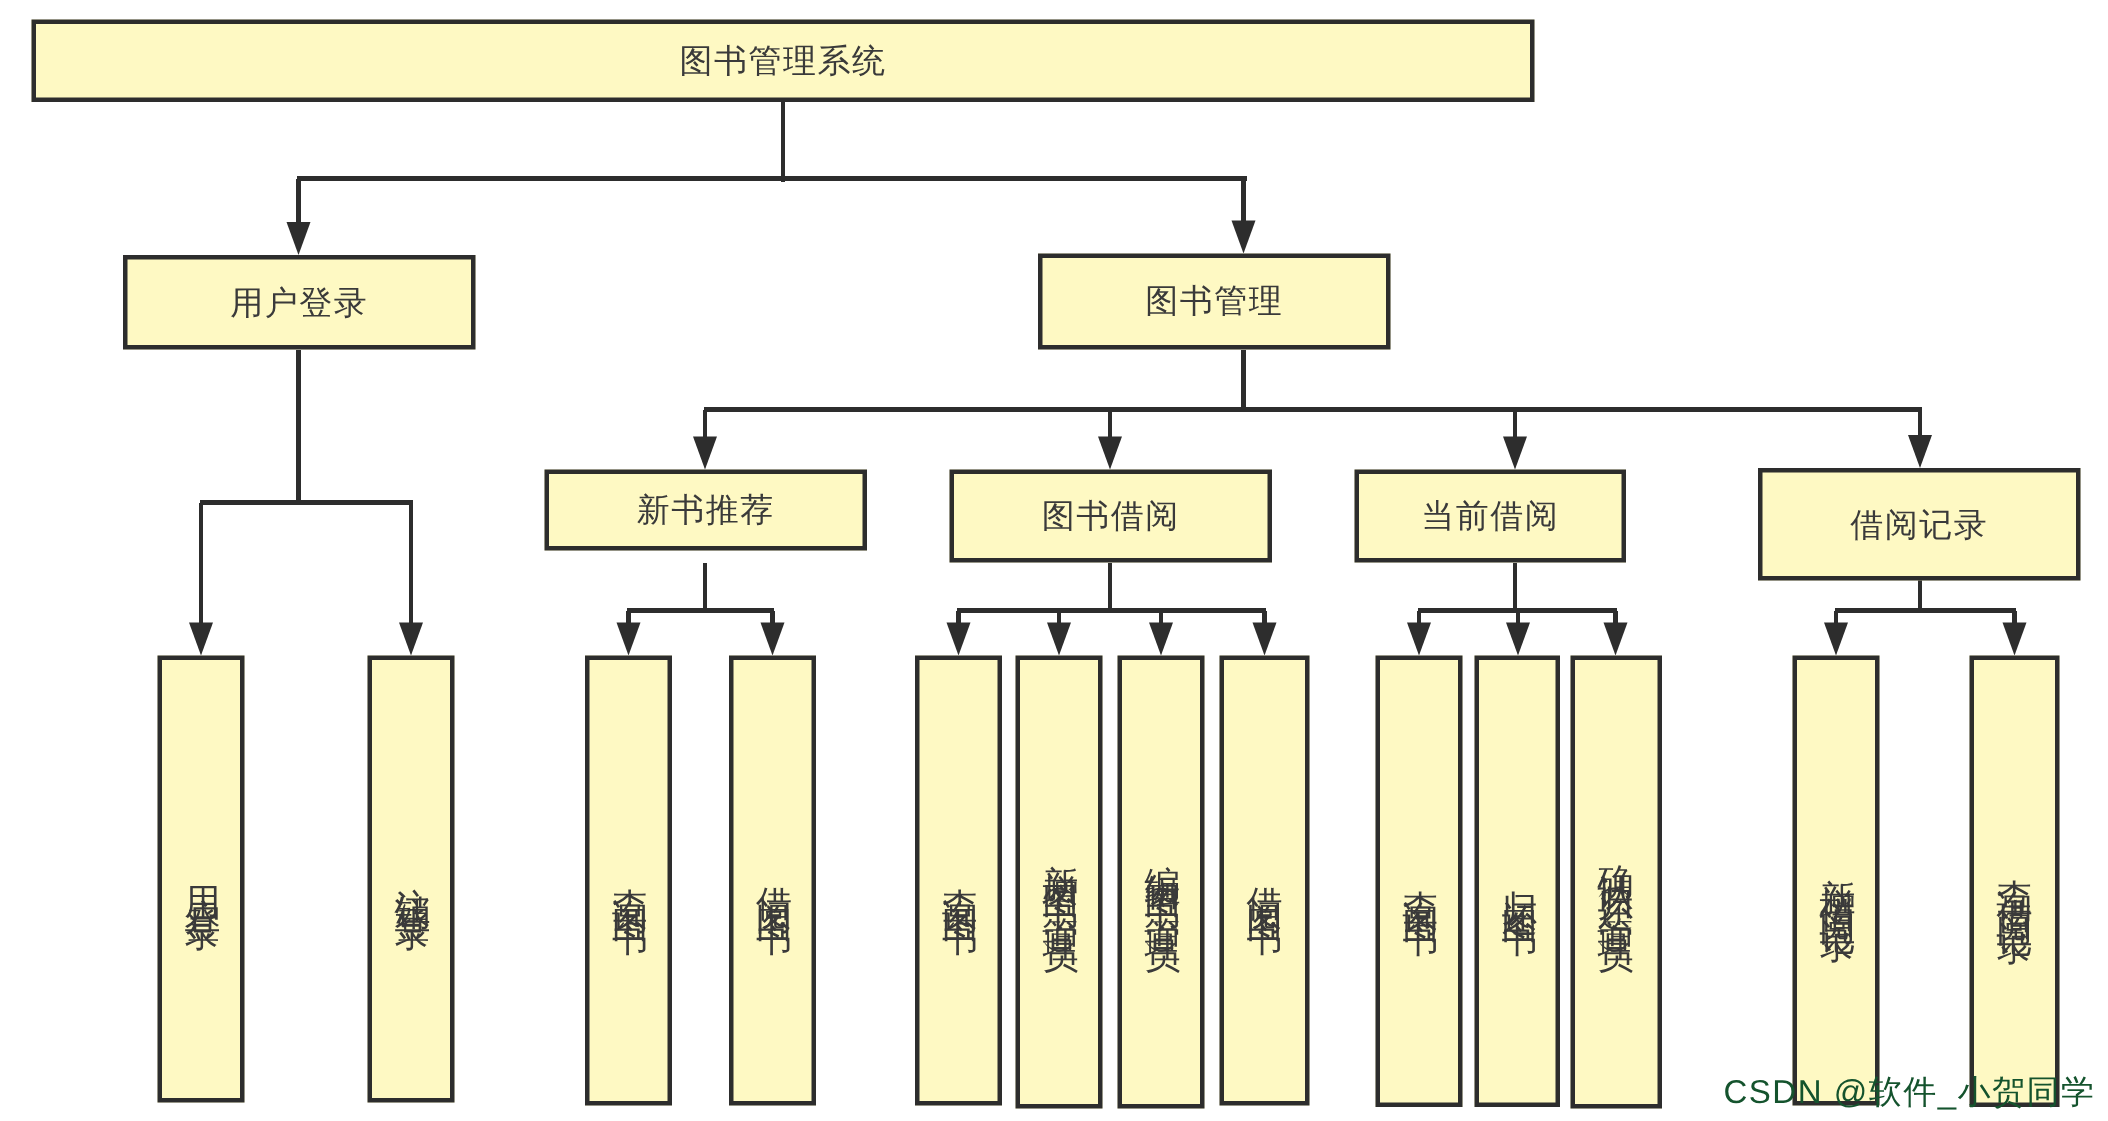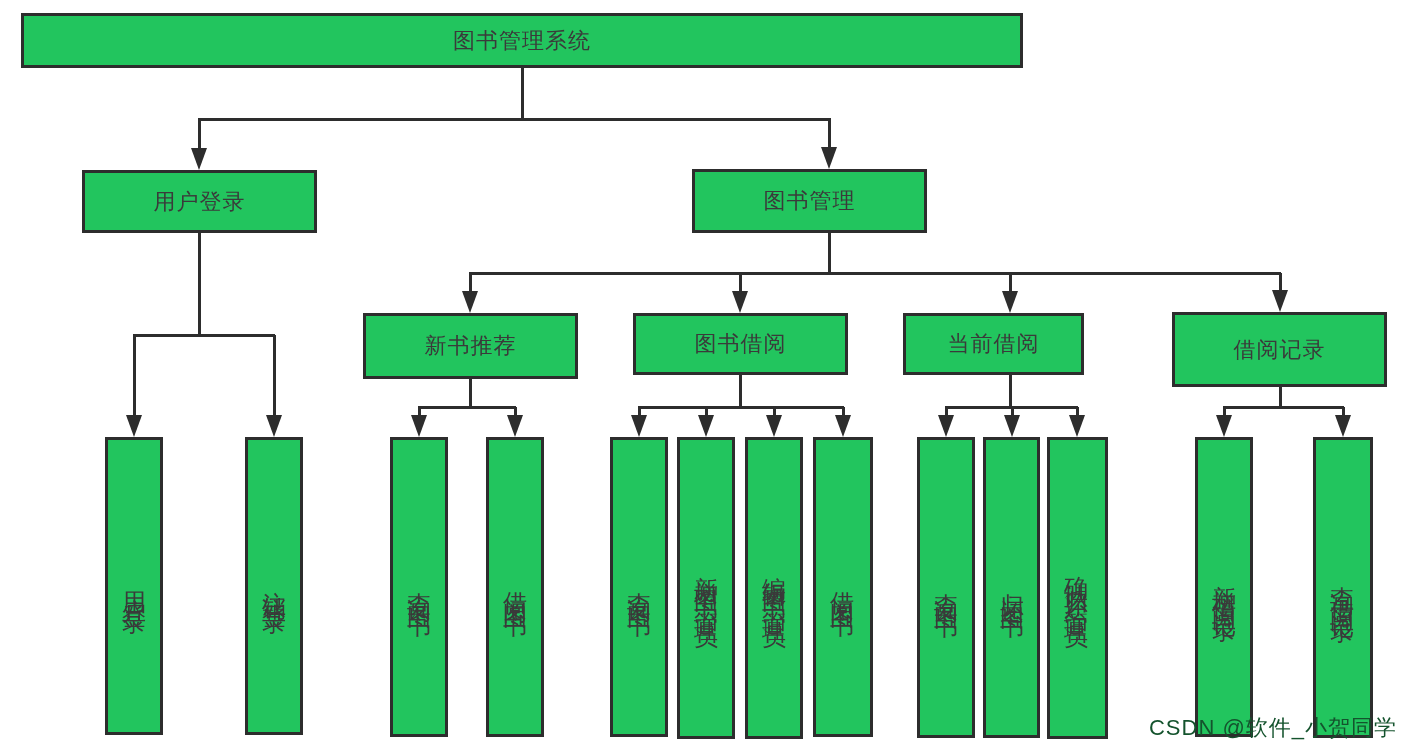--- a/index.html
+++ b/index.html
@@ -1,30 +1,30 @@
 <!DOCTYPE html>
 <html><head>
 <meta charset="utf-8">
 <style>
   html,body{margin:0;padding:0;background:#ffffff;}
   body{width:1405px;height:747px;position:relative;overflow:hidden;
        font-family:"Liberation Sans","DejaVu Sans",sans-serif;}
   #canvas{position:absolute;left:0;top:0;width:1405px;height:747px;background:#ffffff;}
   svg.connectors{position:absolute;left:0;top:0;pointer-events:none;}
-  .node{position:absolute;box-sizing:border-box;border:3px solid #2d2d2d;background:#22c55e;
+  .node{position:absolute;box-sizing:border-box;border:3px solid #2d2d2d;background:#fef9c3;
         color:#3a3a3a;}
   .h{display:flex;align-items:center;justify-content:center;
      font-size:22px;letter-spacing:1px;}
   .v{writing-mode:vertical-lr;text-orientation:mixed;text-align:center;
      font-size:24px;letter-spacing:7px;line-height:52px;}
   
   #n-root{left:21px;top:13px;width:1002px;height:55px;}
   #n-login{left:82px;top:170px;width:235px;height:63px;}
   #n-mgmt{left:692px;top:169px;width:235px;height:64px;}
-  #n-newbook{left:363px;top:313px;width:215px;height:66px;}
+  #n-newbook{left:363px;top:313px;width:215px;height:54px;}
   #n-bookborrow{left:633px;top:313px;width:215px;height:62px;}
   #n-curborrow{left:903px;top:313px;width:181px;height:62px;}
   #n-record{left:1172px;top:312px;width:215px;height:75px;}
   #l-login{left:105px;top:437px;width:58px;height:298px;}
   #l-logout{left:245px;top:437px;width:58px;height:298px;}
   #l-nbquery{left:390px;top:437px;width:58px;height:300px;}
   #l-nbborrow{left:486px;top:437px;width:58px;height:300px;}
   #l-bbquery{left:610px;top:437px;width:58px;height:300px;}
   #l-bbadd{left:677px;top:437px;width:58px;height:302px;}
   #l-bbedit{left:745px;top:437px;width:58px;height:302px;}

